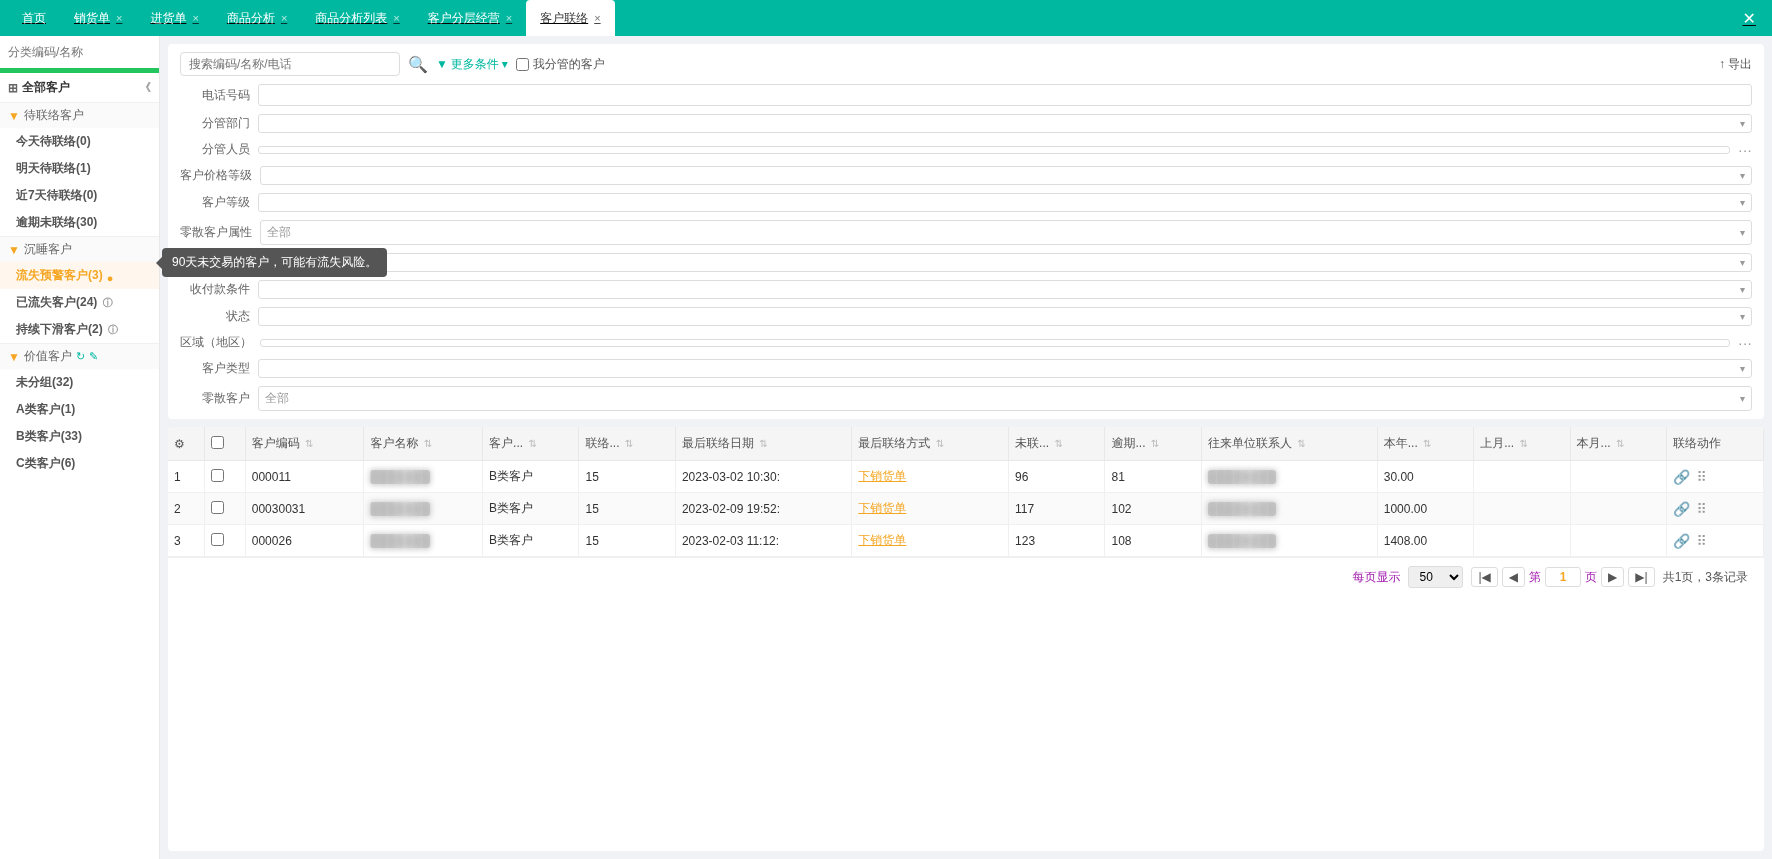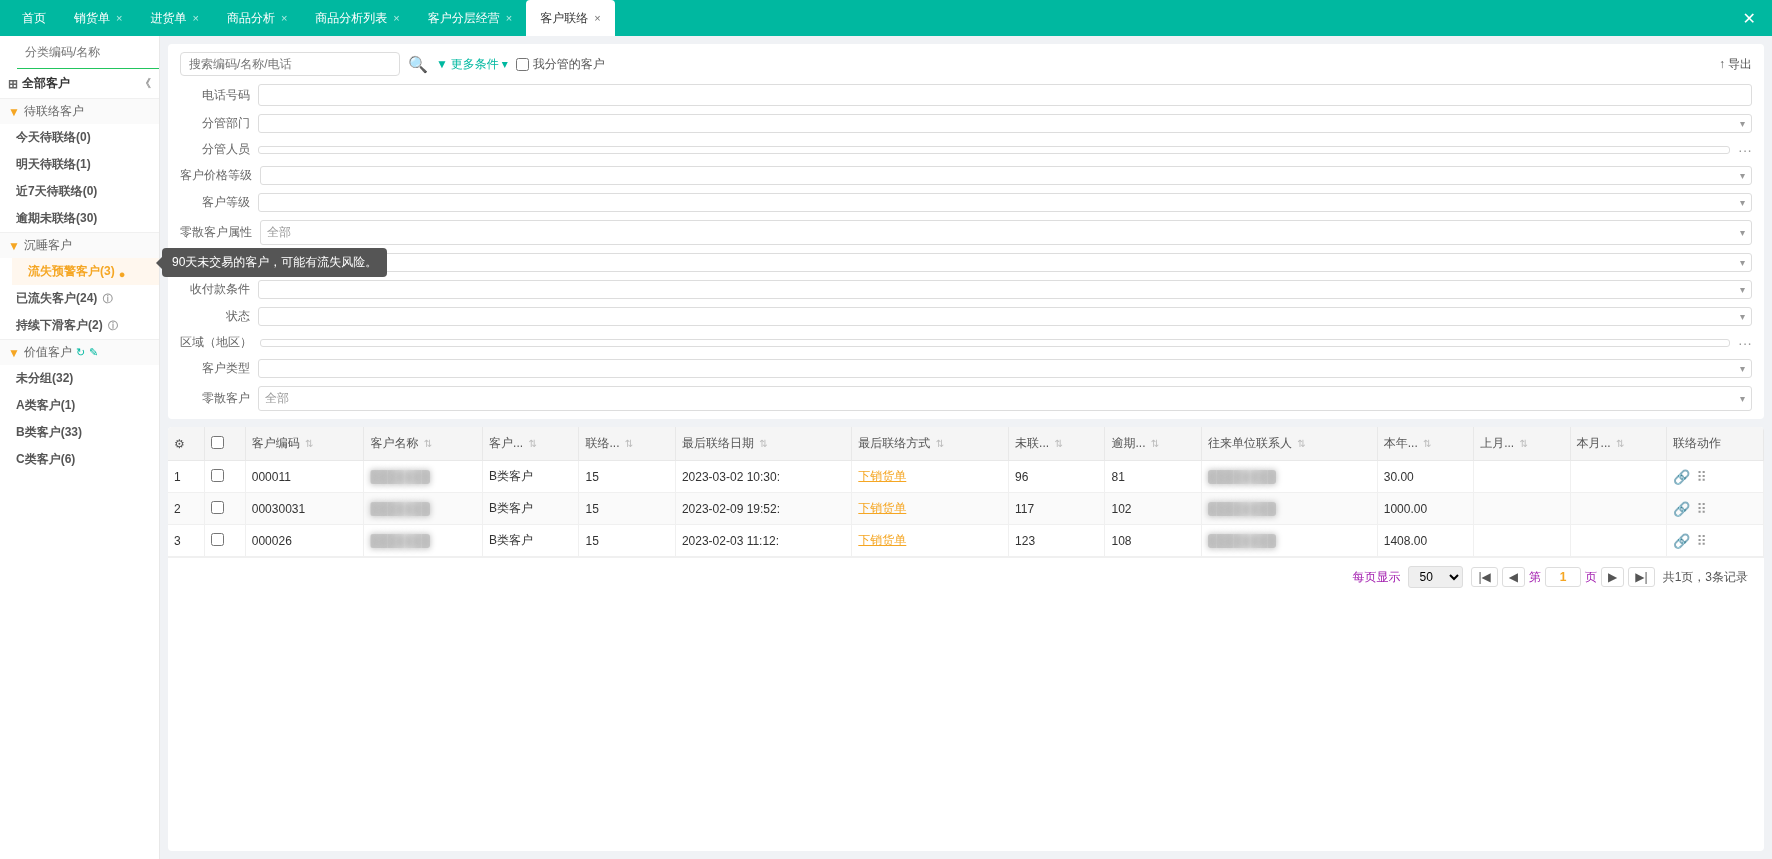--- a/index.html
+++ b/index.html
@@ -5,20 +5,21 @@
     * { box-sizing: border-box; margin: 0; padding: 0; font-family: 'Microsoft YaHei', Arial, sans-serif; font-size: 12px; }
     body { background: #f0f2f5; overflow: hidden; }
 
     
     .top-tabbar {
       display: flex;
       align-items: center;
       background: #00b8a0;
       height: 36px;
       padding: 0 8px;
+      text-decoration: underline;
     }
     .top-tab {
       display: flex;
       align-items: center;
       padding: 0 14px;
       height: 36px;
       color: #fff;
       cursor: pointer;
       font-size: 13px;
       white-space: nowrap;
@@ -56,22 +57,21 @@
       background: #fff;
       border-right: 1px solid #e8e8e8;
       display: flex;
       flex-direction: column;
       flex-shrink: 0;
     }
     .sidebar-search {
       display: flex;
       align-items: center;
       padding: 8px;
-      border-bottom: 1px solid #22c55e;
-      margin-left: 17px;
+      border-bottom: 5px solid #22c55e;
     }
     .sidebar-search input {
       flex: 1;
       border: none;
       outline: none;
       font-size: 12px;
       color: #333;
       background: transparent;
     }
     .sidebar-search .search-icon { color: #ccc; font-size: 14px; }
@@ -441,21 +441,21 @@
     </div>
 
     <div class="sidebar-section-title2" style="position:relative;">
       <span class="arrow">▼</span>
       <span>沉睡客户</span>
     </div>
 
     <div class="tooltip-popup" style="position:absolute; left:162px; top:248px; z-index:200;">
       <span>90天未交易的客户，可能有流失风险。</span>
     </div>
-    <div class="sidebar-item active" style="color:#f5a623; display:flex; align-items:flex-end; gap:4px;margin-left:12px;">
+    <div class="sidebar-item active" style="color:#f5a623; display:flex; align-items:flex-end; gap:4px;">
       <span>流失预警客户(3)</span>
       <span style="color:#f5a623; font-size:11px;">●</span>
     </div>
     <div class="sidebar-item">
       <span>已流失客户(24)</span>
       <span style="color:#999; font-size:10px; margin-left:2px;">ⓘ</span>
     </div>
     <div class="sidebar-item">
       <span>持续下滑客户(2)</span>
       <span style="color:#999; font-size:10px; margin-left:2px;">ⓘ</span>

